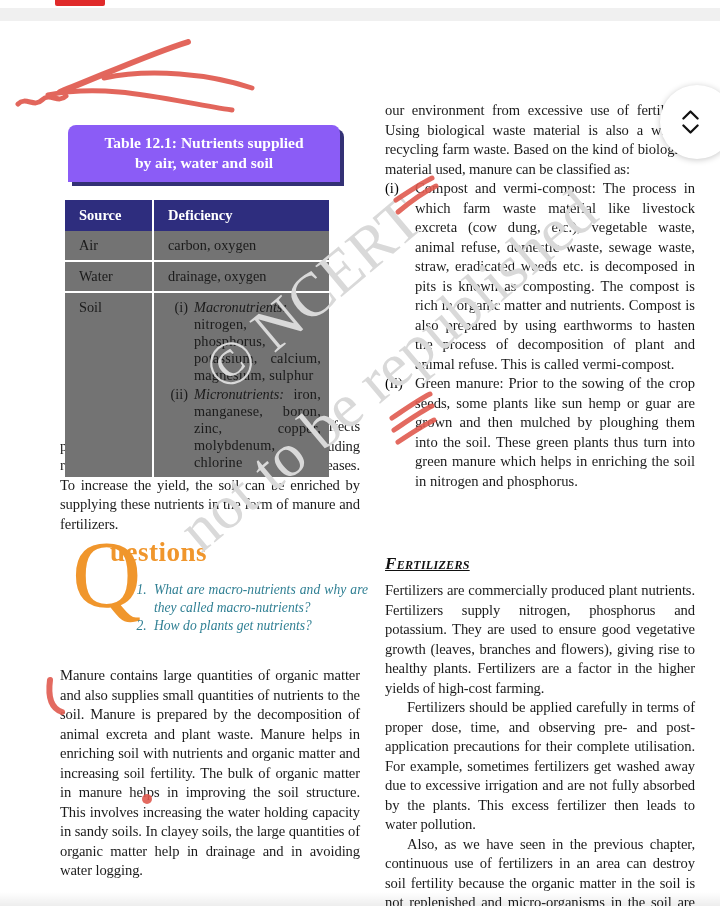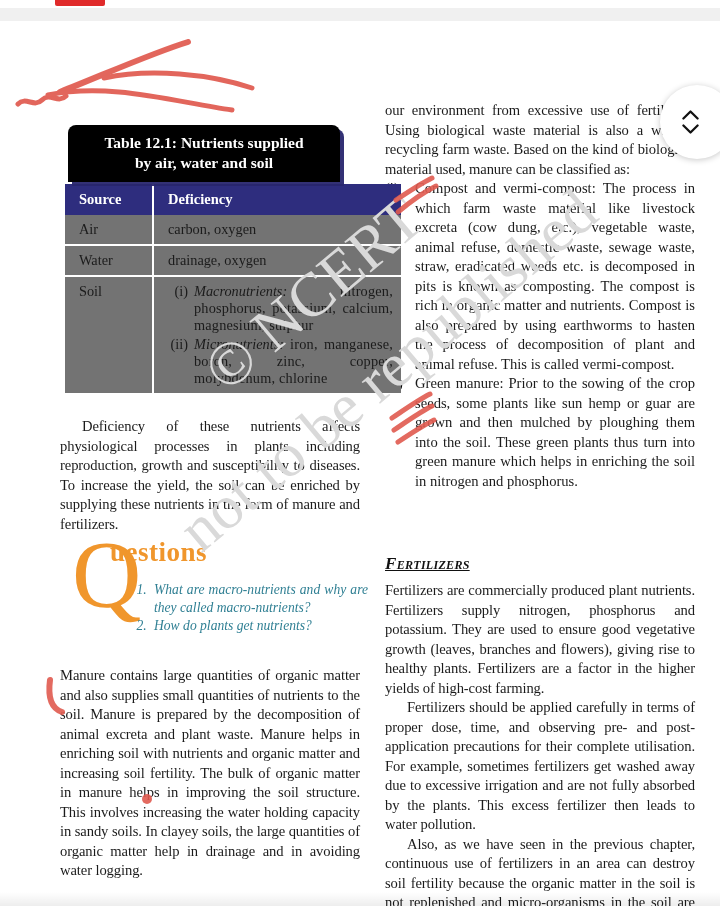--- a/index.html
+++ b/index.html
@@ -34,38 +34,38 @@
     line-height:19.5px;
     text-align:justify;
     color:#1b1b1b;
     letter-spacing:-0.1px;
   }
   p.body.indent { text-indent:22px; }
 
   
   .tbl-wrap { position:absolute; left:65px; top:104px; width:300px; }
   .tbl-title {
-    background:#000000;
+    background:#8b5cf6;
     color:#ffffff;
     font-weight:bold;
     font-size:15.5px;
     line-height:20px;
     text-align:center;
     padding:8px 12px 9px 12px;
     border-radius:8px 8px 0 0;
     box-shadow: 4px 4px 0 rgba(40,38,110,0.95);
     position:relative;
     z-index:3;
     width:272px;
     margin-left:3px;
   }
   table.nutrients {
     border-collapse:collapse;
-    width:336px;
-    margin-top:2px;
+    width:264px;
+    margin-top:18px;
     position:relative;
     z-index:2;
   }
   table.nutrients th {
     background:#2e2d7e;
     color:#ffffff;
     font-size:14.5px;
     font-weight:bold;
     text-align:left;
     padding:7px 10px 7px 14px;

